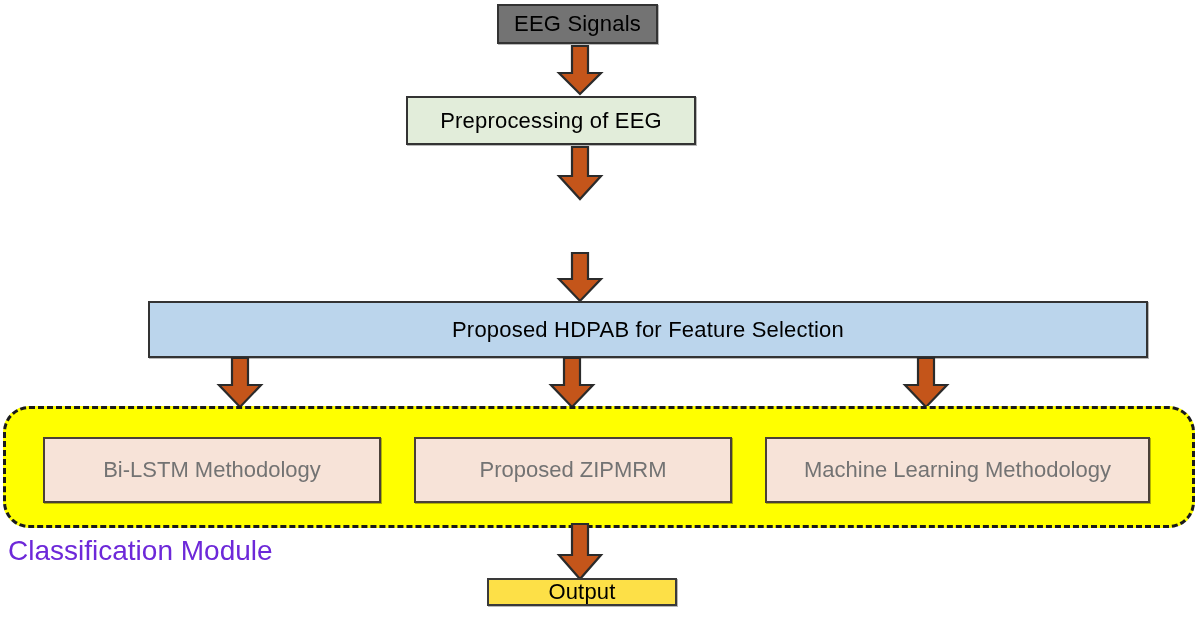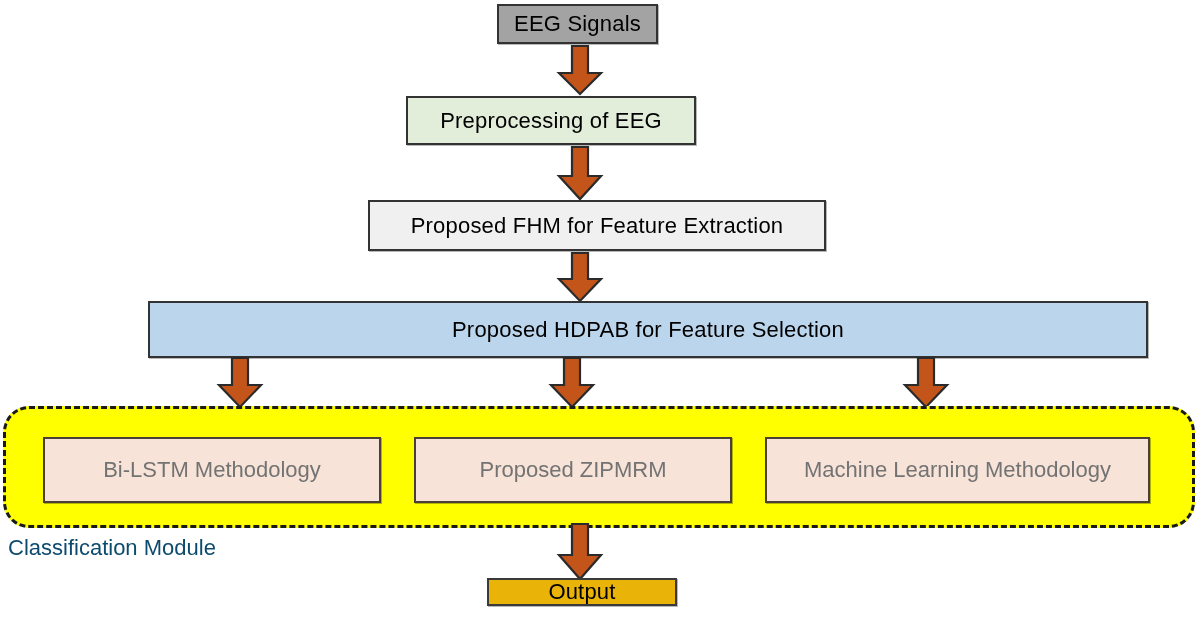--- a/index.html
+++ b/index.html
@@ -30,25 +30,25 @@
     font-family: "Liberation Sans", sans-serif;
     font-size: 22px;
     font-weight: 400;
     letter-spacing: 0.2px;
     white-space: nowrap;
     line-height: 1;
     box-shadow: 1px 1px 0 rgba(0,0,0,0.28);
   }
 
   
-  #node-eeg        { left: 497px; top: 4px;   width: 161px; height: 40px;  background: #a3a3a3; }
+  #node-eeg        { left: 497px; top: 4px;   width: 161px; height: 40px;  background: #737373; }
   #node-preproc    { left: 406px; top: 96px;  width: 290px; height: 49px;  background: #E2EDDA; }
   #node-fhm        { left: 368px; top: 200px; width: 458px; height: 51px;  background: #F0F0F0; }
   #node-hdpab      { left: 148px; top: 301px; width: 1000px; height: 57px;  background: #BBD5EC; }
-  #node-output     { left: 487px; top: 578px; width: 190px; height: 28px;  background: #eab308;
+  #node-output     { left: 487px; top: 578px; width: 190px; height: 28px;  background: #fde047;
                      border-color: #3a3a3a; }
 
   
   #classification-module {
     position: absolute;
     left: 3px;
     top: 406px;
     width: 1192px;
     height: 122px;
     box-sizing: border-box;
@@ -72,22 +72,22 @@
   }
   #node-bilstm   { left: 43px;  top: 437px; width: 338px; height: 66px; }
   #node-zipmrm   { left: 414px; top: 437px; width: 318px; height: 66px; }
   #node-ml       { left: 765px; top: 437px; width: 385px; height: 66px; }
 
   #classification-label {
     position: absolute;
     left: 8px;
     top: 535px;
     font-family: "Liberation Sans", sans-serif;
-    font-size: 22px;
-    color: #0c4a6e;
+    font-size: 28px;
+    color: #6d28d9;
     white-space: nowrap;
   }
 
   
   .arrow {
     position: absolute;
     display: block;
   }
   .arrow svg { display: block; overflow: visible; }
 
@@ -107,21 +107,20 @@
   </div>
 
   <div class="node" id="node-preproc">Preprocessing of EEG</div>
 
   <div class="arrow" style="left:556px; top:146px; width:48px; height:54px;">
     <svg width="48" height="54" viewBox="0 0 48 54" aria-hidden="true">
       <polygon class="arrow-body" points="16,1 32,1 32,30 45,30 24,53 3,30 16,30"></polygon>
     </svg>
   </div>
 
-  <div class="node" id="node-fhm">Proposed FHM for Feature Extraction</div>
 
   <div class="arrow" style="left:556px; top:252px; width:48px; height:50px;">
     <svg width="48" height="50" viewBox="0 0 48 50" aria-hidden="true">
       <polygon class="arrow-body" points="16,1 32,1 32,27 45,27 24,49 3,27 16,27"></polygon>
     </svg>
   </div>
 
   <div class="node" id="node-hdpab">Proposed HDPAB for Feature Selection</div>
 
   <div class="arrow" style="left:216px; top:358px; width:48px; height:50px;">

